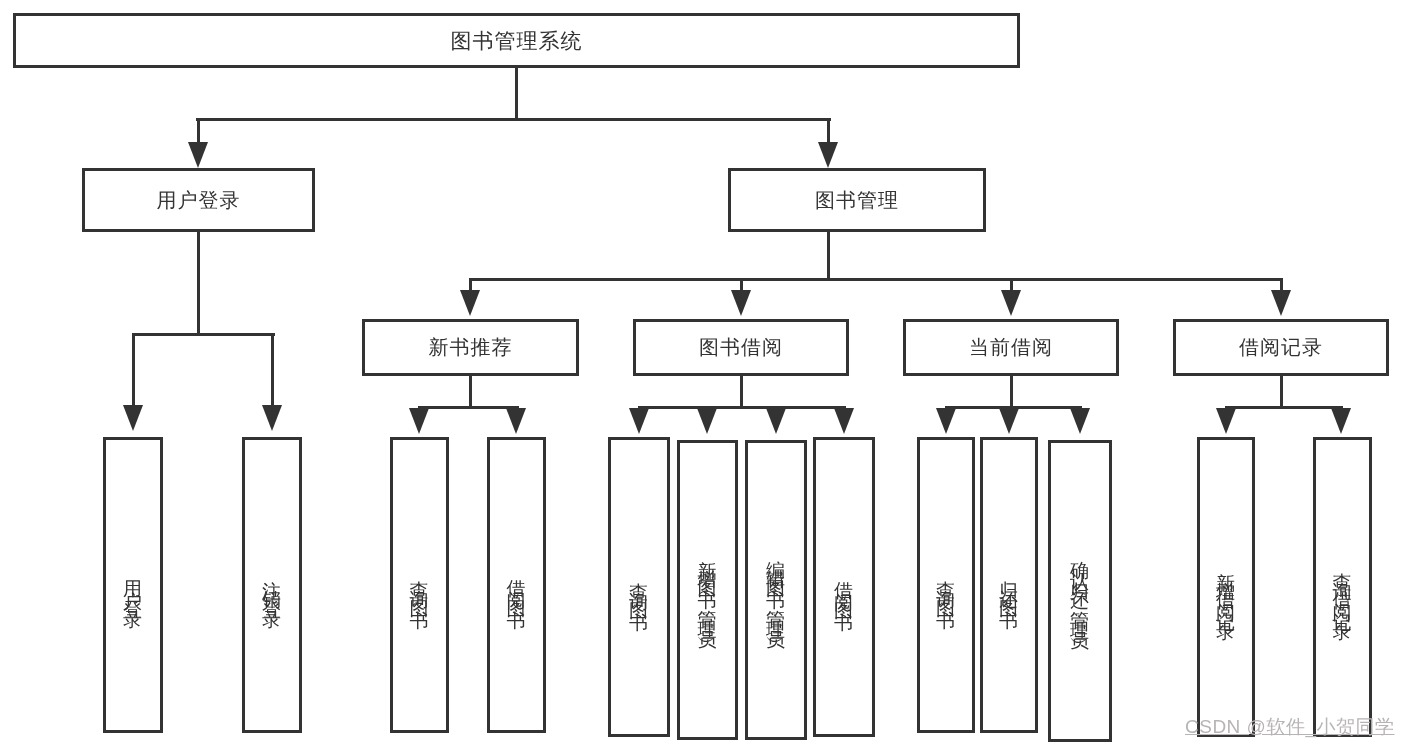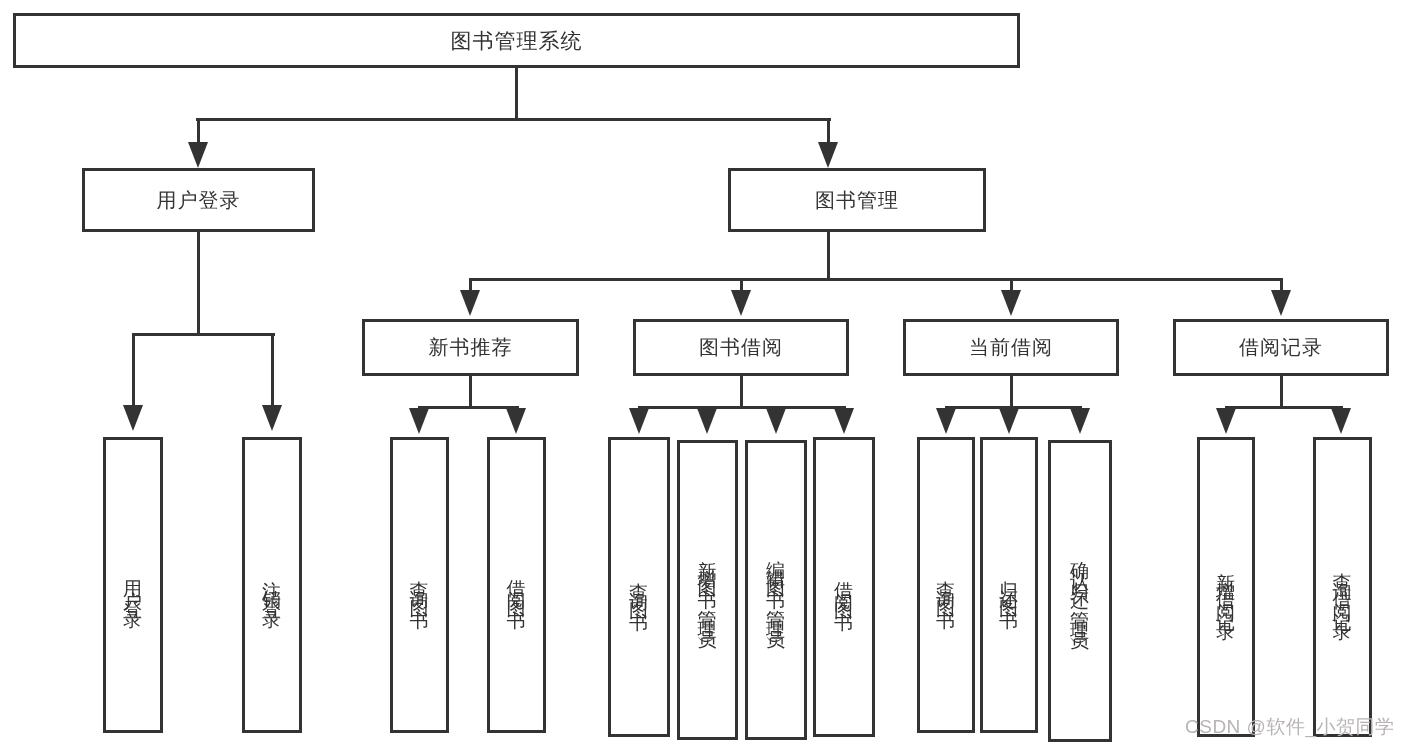--- a/index.html
+++ b/index.html
@@ -18,21 +18,21 @@
   }
   .vline{position:absolute;width:3px;background:#333333;}
   .hline{position:absolute;height:3px;background:#333333;}
   .arrow{
     position:absolute;width:0;height:0;
     border-left:10px solid transparent;border-right:10px solid transparent;
     border-top:26px solid #333333;
   }
   .watermark{
     position:absolute;left:1185px;top:714px;width:215px;font-size:19px;
-    color:#b9b4b4;white-space:nowrap;letter-spacing:0.5px;
+    color:#b9b4b4;white-space:nowrap;letter-spacing:0.5px;text-decoration:underline;
   }
 </style>
 </head>
 <body>
 
 <div class="canvas">
 
   <div class="node h title" style="left:13px;top:13px;width:1007px;height:55px;">图书管理系统</div>
 
   <div class="vline" style="left:515px;top:66px;height:54px;"></div>

